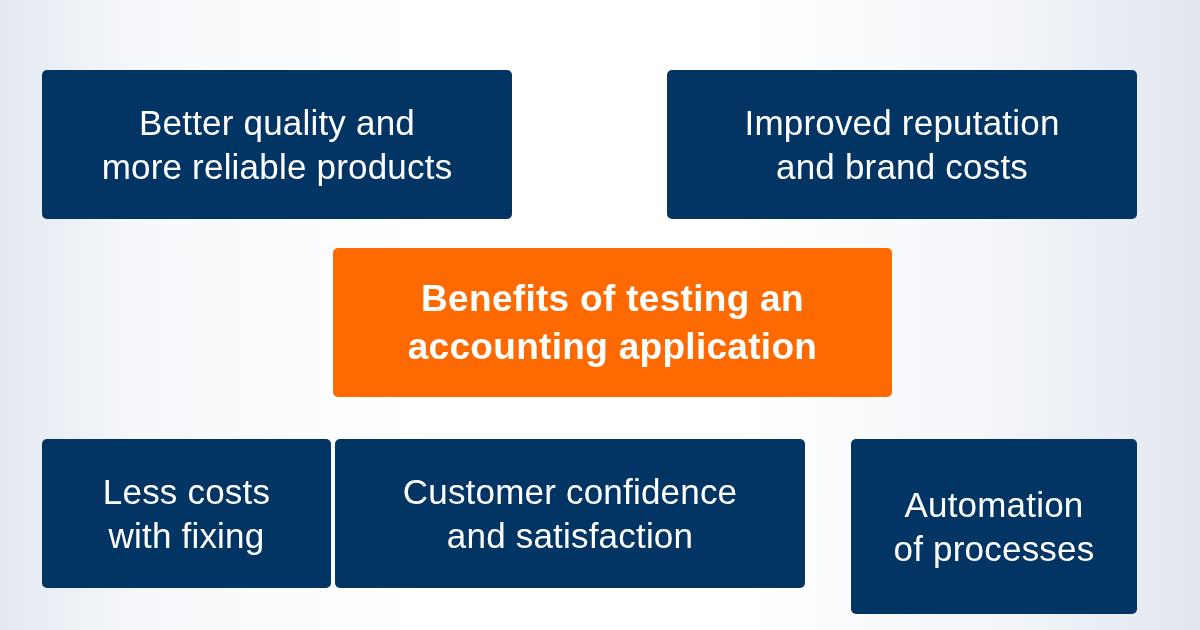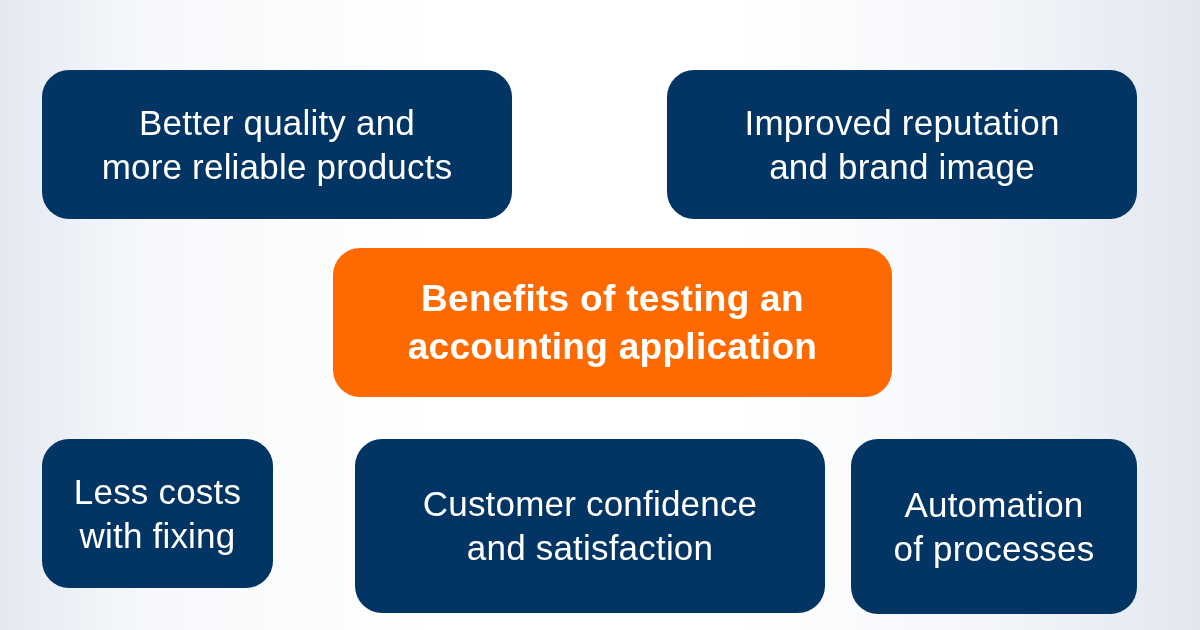--- a/index.html
+++ b/index.html
@@ -10,21 +10,21 @@
       width: 1200px;
       height: 630px;
       overflow: hidden;
       position: relative;
       background: linear-gradient(90deg, #e4e9f1 0%, #f6f8fb 12%, #ffffff 35%, #ffffff 62%, #f4f6fa 82%, #e2e7ef 100%);
       font-family: "Liberation Sans", "DejaVu Sans", sans-serif;
     }
     .box {
       position: absolute;
       box-sizing: border-box;
-      border-radius: 27px;
+      border-radius: 5px;
       display: flex;
       align-items: center;
       justify-content: center;
       text-align: center;
       color: #ffffff;
       padding: 0 14px;
     }
     .box.blue {
       background: #023563;
     }
@@ -49,34 +49,34 @@
 </head>
 <body>
 
 <div class="box blue" style="left:42px; top:70px; width:470px; height:149px;">
   <span class="label">Better quality and
 more reliable products</span>
 </div>
 
 <div class="box blue" style="left:667px; top:70px; width:470px; height:149px;">
   <span class="label">Improved reputation
-and brand image</span>
+and brand costs</span>
 </div>
 
 <div class="box orange" style="left:317px; top:248px; width:559px; height:149px;margin-left:16px;">
   <span class="label">Benefits of testing an
 accounting application</span>
 </div>
 
-<div class="box blue" style="left:42px; top:439px; width:231px; height:149px;">
+<div class="box blue" style="left:42px; top:439px; width:289px; height:149px;">
   <span class="label">Less costs
 with fixing</span>
 </div>
 
-<div class="box blue" style="left:355px; top:439px; width:470px; height:174px;">
+<div class="box blue" style="left:335px; top:439px; width:470px; height:149px;">
   <span class="label">Customer confidence
 and satisfaction</span>
 </div>
 
 <div class="box blue" style="left:851px; top:439px; width:286px; height:175px;">
   <span class="label">Automation
 of processes</span>
 </div>
 
 </body></html>

